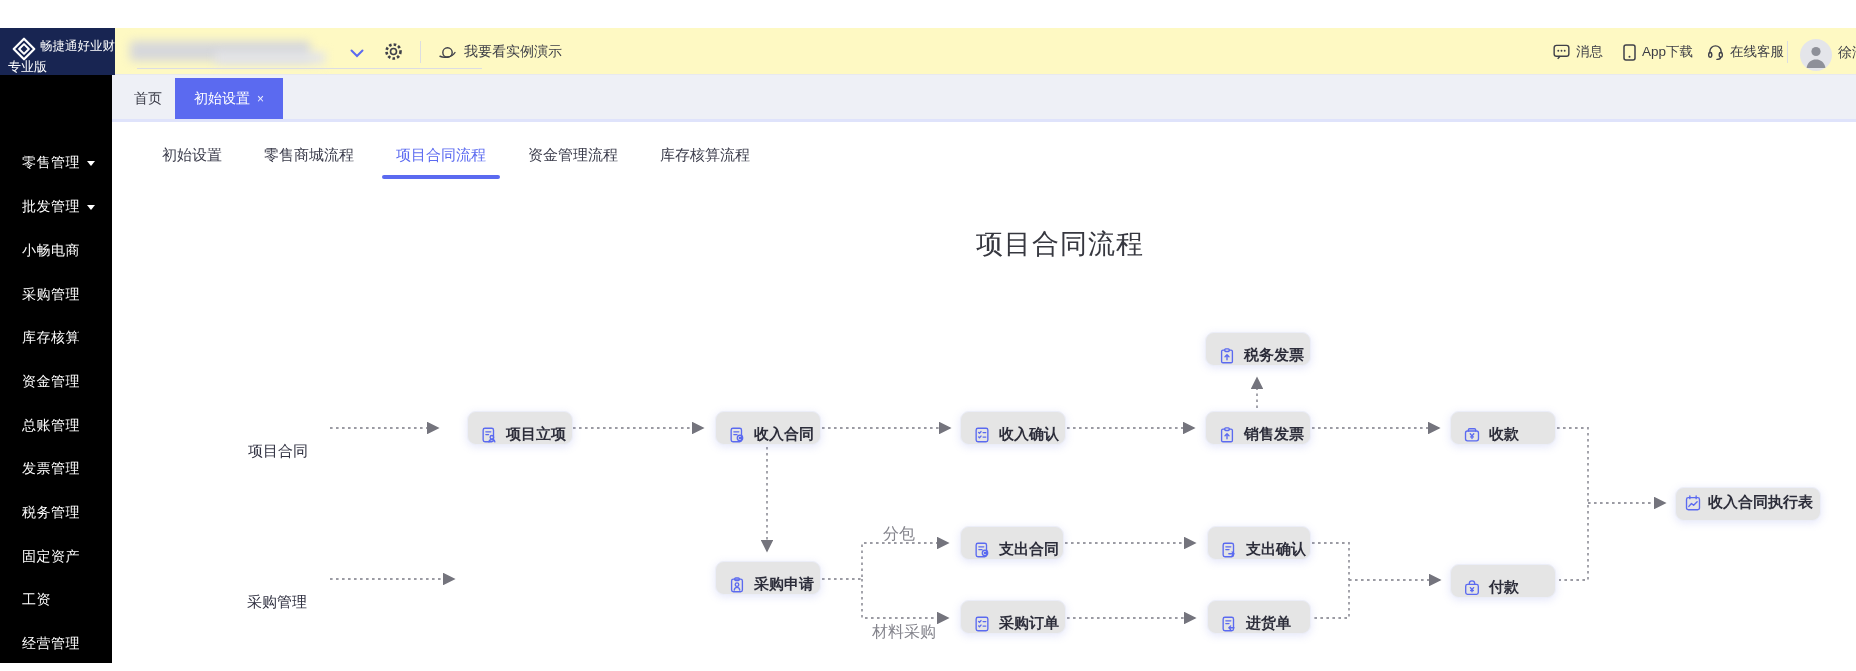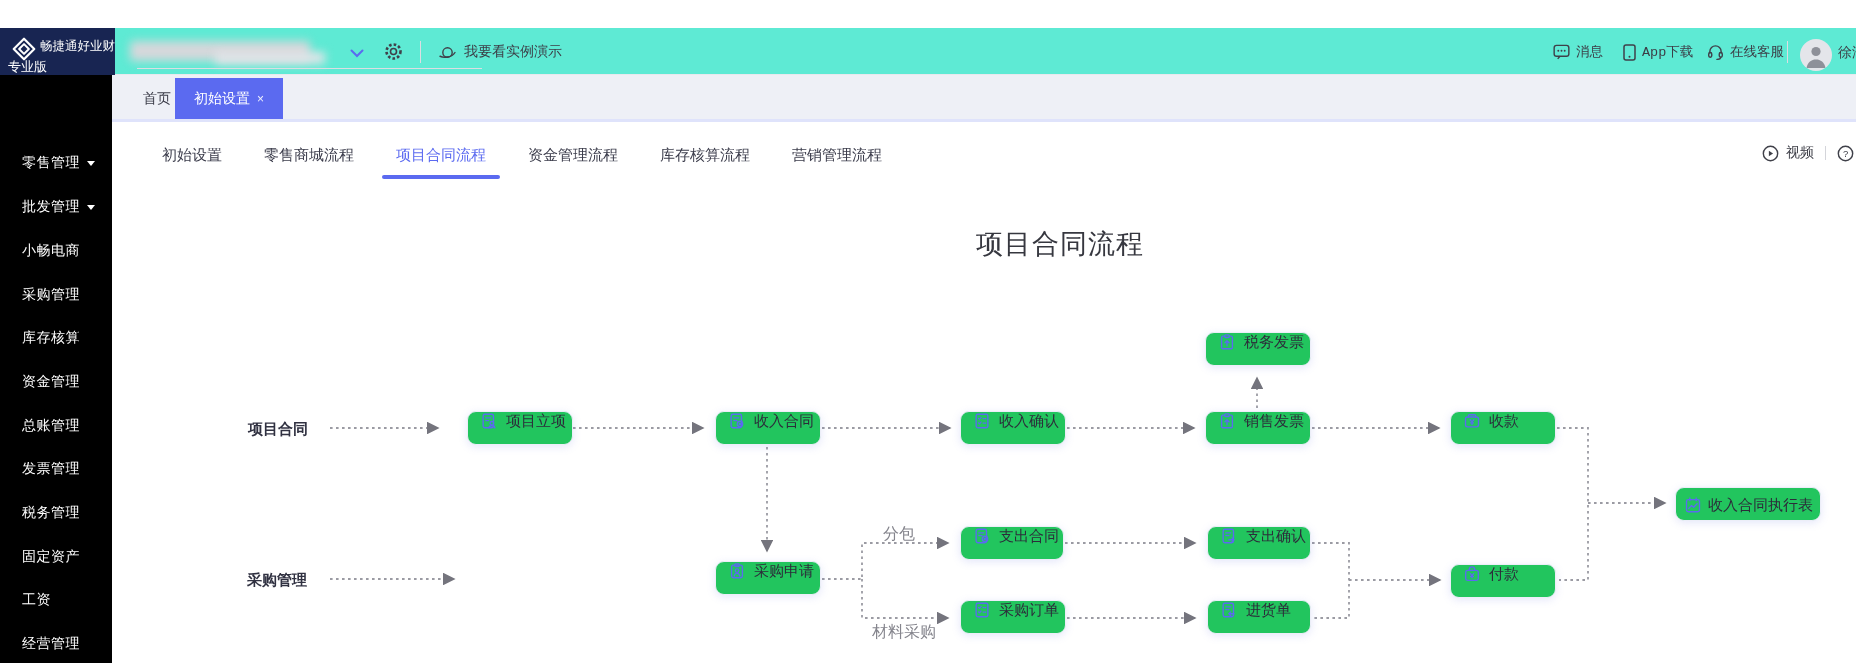--- a/index.html
+++ b/index.html
@@ -5,38 +5,38 @@
   * { margin:0; padding:0; box-sizing:border-box; }
   html,body { width:1856px; height:671px; overflow:hidden; background:#fff;
     font-family:"Liberation Sans","DejaVu Sans",sans-serif; }
   .app { position:absolute; left:0; top:28px; right:0; bottom:0; }
 
   
   .logo-block { position:absolute; left:0; top:0; width:115px; height:47px; background:#182552; z-index:5; }
   .logo-mark { position:absolute; left:11px; top:8px; }
   .brand-name { position:absolute; left:40px; top:10px; color:#fff; font-size:12.5px; white-space:nowrap; }
   .brand-ed { position:absolute; left:8px; top:30px; color:#fff; font-size:13px; }
-  .header { position:absolute; left:115px; right:0; top:0; height:47px; background:#5eead4; border-bottom:1px solid #e8e9ee;font-family:Liberation Mono, monospace; }
+  .header { position:absolute; left:115px; right:0; top:0; height:47px; background:#fef9c3; border-bottom:1px solid #e8e9ee; }
   .blur-blob { position:absolute; left:15px; top:13px; width:180px; height:20px; background:#d6d7db; filter:blur(5px); border-radius:3px; }
   .blur-blob2 { position:absolute; left:100px; top:24px; width:110px; height:12px; background:#e3e4e8; filter:blur(5px); }
   .sel-line { position:absolute; left:22px; top:40px; width:345px; height:1px; background:#dcdde2; }
   .hicon { display:block; }
   .chev { position:absolute; left:235px; top:21px; }
   .gear { position:absolute; left:268px; top:13px; }
   .hdiv { position:absolute; width:1px; height:22px; background:#dcdde2; top:13px; }
   .demo { position:absolute; left:323px; top:13px; display:flex; align-items:center; gap:7px;
     font-size:14px; color:#3c3d46; height:22px; }
   .hbtn { position:absolute; top:13px; display:flex; align-items:center; gap:6px; font-size:13.5px; color:#3c3d46; height:22px; }
   .avatar { position:absolute; left:1685px; top:11px; width:32px; height:32px; border-radius:50%; background:#e4e5ea; overflow:hidden; }
   .uname { position:absolute; left:1723px; top:16px; font-size:14px; color:#3c3d46; white-space:nowrap; }
 
   
   .tabbar { position:absolute; left:100px; right:0; top:47px; height:47px; background:#eef0f6; }
   .tabbar::after { content:""; position:absolute; left:0; right:0; bottom:0; height:3px; background:#dfe3fb; }
-  .tab-home { position:absolute; left:27px; top:3px; height:41px; padding:0 16px; display:flex; align-items:center;
+  .tab-home { position:absolute; left:18px; top:3px; height:41px; padding:0 16px; display:flex; align-items:center;
     font-size:14px; color:#3a3b47; }
   .tab-active { position:absolute; left:75px; top:3px; height:41px; width:108px; background:#5b6af0; color:#fff;
     display:flex; align-items:center; justify-content:center; gap:7px; font-size:14px; }
   .tab-close { font-size:12px; opacity:.9; cursor:pointer; }
 
   
   .sidebar { position:absolute; left:0; top:47px; width:112px; bottom:8px; background:#000000; z-index:4; }
   .side-item { position:absolute; left:22px; color:#fff; font-size:14px; letter-spacing:.5px; white-space:nowrap;
     display:flex; align-items:center; cursor:pointer; font-weight:500; }
   .caret { width:0; height:0; border-left:4px solid transparent; border-right:4px solid transparent;
@@ -50,27 +50,27 @@
   .subtab.active::after { content:""; position:absolute; left:-8px; right:-8px; bottom:2px; height:4px;
     background:#5b6af0; border-radius:2px; }
   .view-controls { position:absolute; left:1662px; top:0; height:62px; display:flex; align-items:center; gap:7px;
     font-size:14px; color:#3c3d46; white-space:nowrap; }
   .vdiv { width:1px; height:14px; background:#d4d5da; margin:0 4px; }
 
   
   .canvas { position:relative; width:1756px; height:486px; }
   .flow-title { position:absolute; left:960px; top:42px; transform:translateX(-50%); font-size:27px;
     color:#36373f; font-weight:500; letter-spacing:1px; white-space:nowrap; }
-  .lane { position:absolute; font-size:15px; font-weight:700; color:#303141; white-space:nowrap; }
+  .lane { position:absolute; font-size:15px; font-weight:400; color:#303141; white-space:nowrap;margin-top:22px; }
   .edges { position:absolute; left:0; top:0; }
   .edge { fill:none; stroke:#9b9ba3; stroke-width:1.8; stroke-dasharray:2.6 3.4; }
   .edge-label { position:absolute; font-size:16px; color:#85858d; white-space:nowrap; }
-  .node { position:absolute; height:34px; background:#22c55e; border:1px solid #eceef8; border-radius:9px;
-    box-shadow:0 2px 8px rgba(110,120,225,.18); display:flex; align-items:flex-start; gap:8px; padding:0 12px;
-    font-size:15px; color:#2c2d3a; font-weight:400; cursor:pointer; white-space:nowrap; }
+  .node { position:absolute; height:34px; background:#e5e5e5; border:1px solid #eceef8; border-radius:9px;
+    box-shadow:0 2px 8px rgba(110,120,225,.18); display:flex; align-items:flex-end; gap:8px; padding:0 12px;
+    font-size:15px; color:#2c2d3a; font-weight:700; cursor:pointer; white-space:nowrap; }
   .node.wide { gap:6px; padding:8px 8px; }
   .nicon { flex:0 0 auto; stroke:#5b6af0; fill:none; stroke-width:1.5; stroke-linecap:round; stroke-linejoin:round; }
 </style>
 </head>
 <body>
 
 <div class="app">
 
   <div class="header">
     <div class="blur-blob"></div>
@@ -190,34 +190,20 @@
 
   </div>
 
   <div class="main">
     <div class="subtabs">
       <div class="subtab"><span>初始设置</span></div>
       <div class="subtab"><span>零售商城流程</span></div>
       <div class="subtab active"><span>项目合同流程</span></div>
       <div class="subtab"><span>资金管理流程</span></div>
       <div class="subtab"><span>库存核算流程</span></div>
-      <div class="subtab"><span>营销管理流程</span></div>
-      <div class="view-controls">
-        <svg width="17" height="17" viewBox="0 0 18 18">
-            <circle cx="9" cy="9" r="7.6" stroke="#3f4049" stroke-width="1.5" fill="none"></circle>
-            <path d="M7.3 6.2l4.4 2.8-4.4 2.8z" fill="#3f4049"></path>
-          </svg>
-        <span>视频</span>
-        <span class="vdiv"></span>
-        <svg width="17" height="17" viewBox="0 0 18 18">
-            <circle cx="9" cy="9" r="7.6" stroke="#3f4049" stroke-width="1.5" fill="none"></circle>
-            <text x="9" y="12.6" text-anchor="middle" font-size="10" fill="#3f4049" font-family="sans-serif">?</text>
-          </svg>
-
-      </div>
     </div>
 
     <div class="canvas">
       <div class="flow-title">项目合同流程</div>
       <div class="lane" style="left:148px;top:236px">项目合同</div>
       <div class="lane" style="left:147px;top:387px">采购管理</div>
 
       <svg class="edges" width="1756" height="486" viewBox="0 0 1756 486">
         <defs>
           <marker id="arr" viewBox="0 0 8 8" refX="7" refY="4" markerWidth="7" markerHeight="7" orient="auto-start-reverse">

